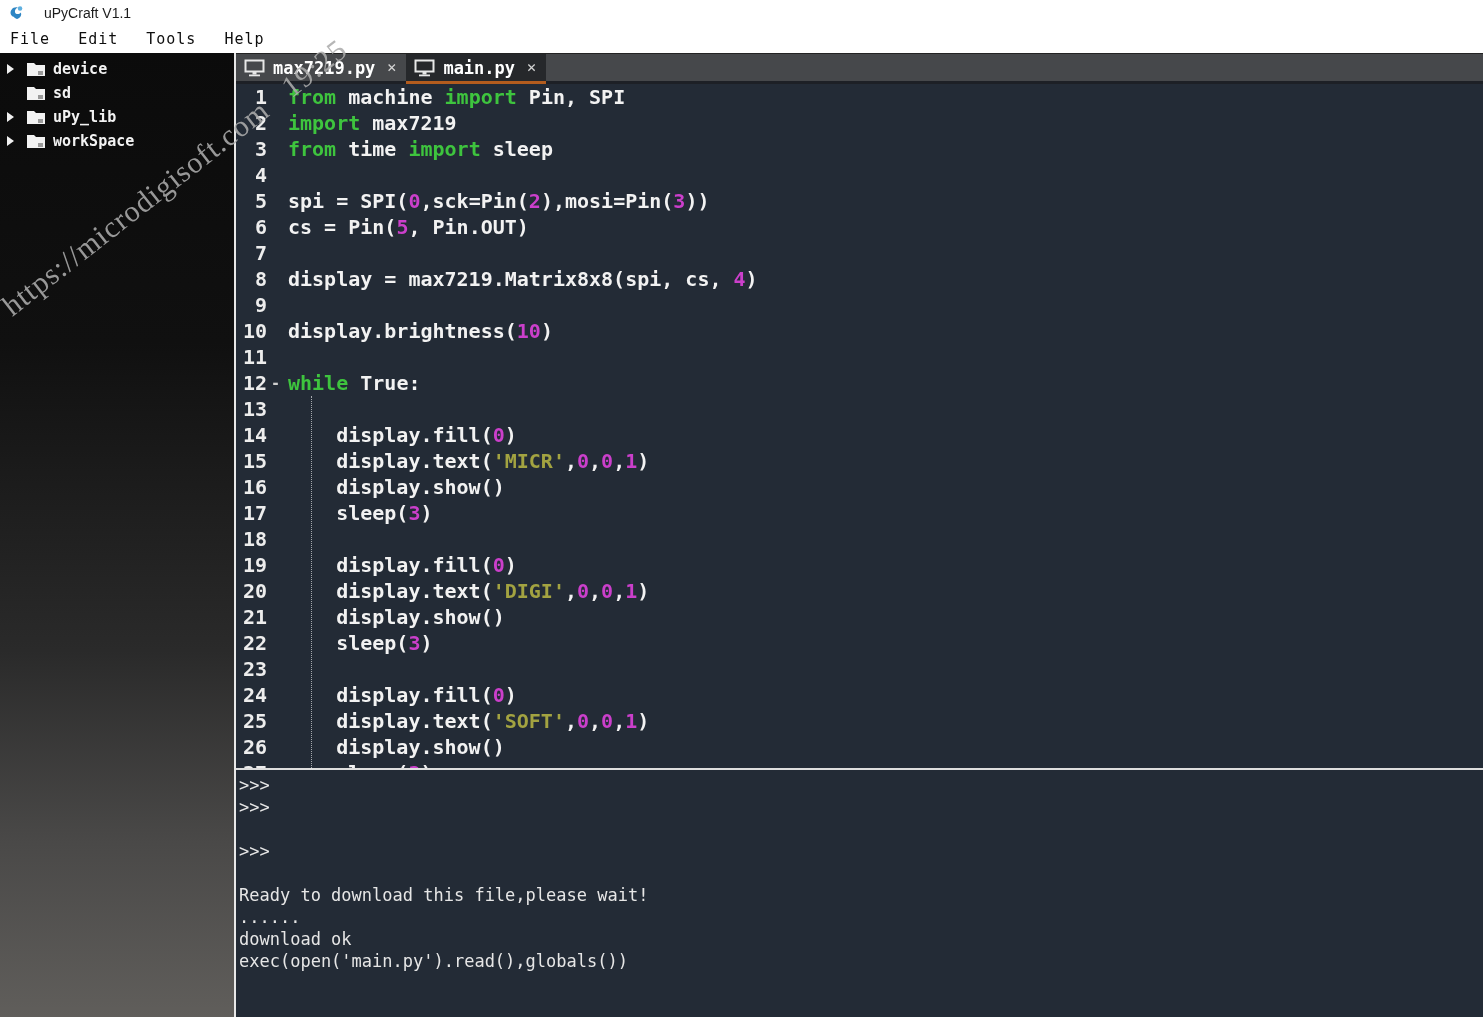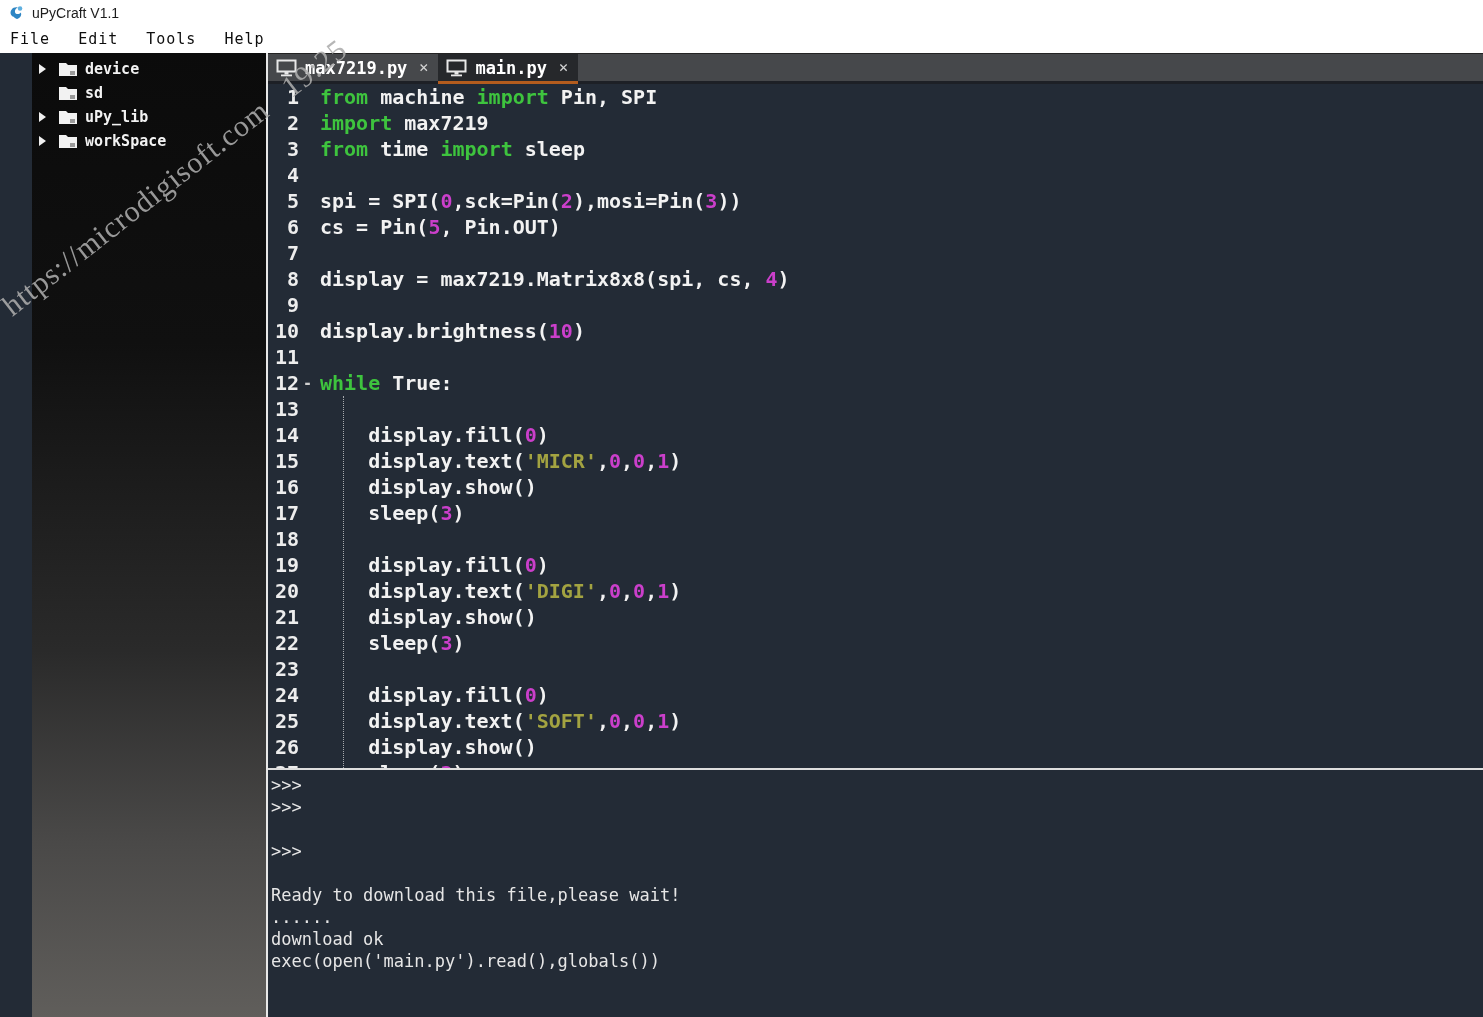--- a/index.html
+++ b/index.html
@@ -3,21 +3,21 @@
 <meta charset="utf-8">
 <style>
   html,body{margin:0;padding:0;}
   body{
     width:1483px;height:1017px;overflow:hidden;position:relative;
     background:#232b36;font-family:"DejaVu Sans Mono",monospace;
   }
   
   .titlebar{
     height:25px;background:#ffffff;display:flex;align-items:center;
-    padding-left:8px;gap:7px;
+    padding-left:8px;gap:19px;
   }
   .titlebar .app-title{
     font-family:"Liberation Sans",sans-serif;font-size:14px;color:#1c1c1c;
   }
   .menubar{
     height:28px;background:#ffffff;display:flex;align-items:center;
     padding-left:10px;gap:28px;
   }
   .menu-item{
     font-family:"DejaVu Sans Mono",monospace;font-size:15px;color:#0d0d0d;
@@ -25,21 +25,20 @@
   }
   
   .main{
     position:absolute;top:53px;left:0;right:0;bottom:0;display:flex;
   }
   .sidebar{
     width:234px;flex:0 0 234px;
     background:linear-gradient(180deg,#0b0b0b 0%,#101010 30%,#2a2a2a 62%,#4a4948 82%,#605e5b 100%);
     border-right:2px solid #e8e8e8;
     position:relative;
-    margin-left:32px;
   }
   .tree{padding-top:4px;}
   .tree-row{height:24px;display:flex;align-items:center;padding-left:7px;}
   .tw{width:17px;display:flex;align-items:center;}
   .tri{
     width:0;height:0;border-left:7px solid #f0f0f0;
     border-top:5px solid transparent;border-bottom:5px solid transparent;
   }
   .tree-row .label{
     margin-left:7px;font-size:15px;font-weight:bold;color:#f2f2f2;

